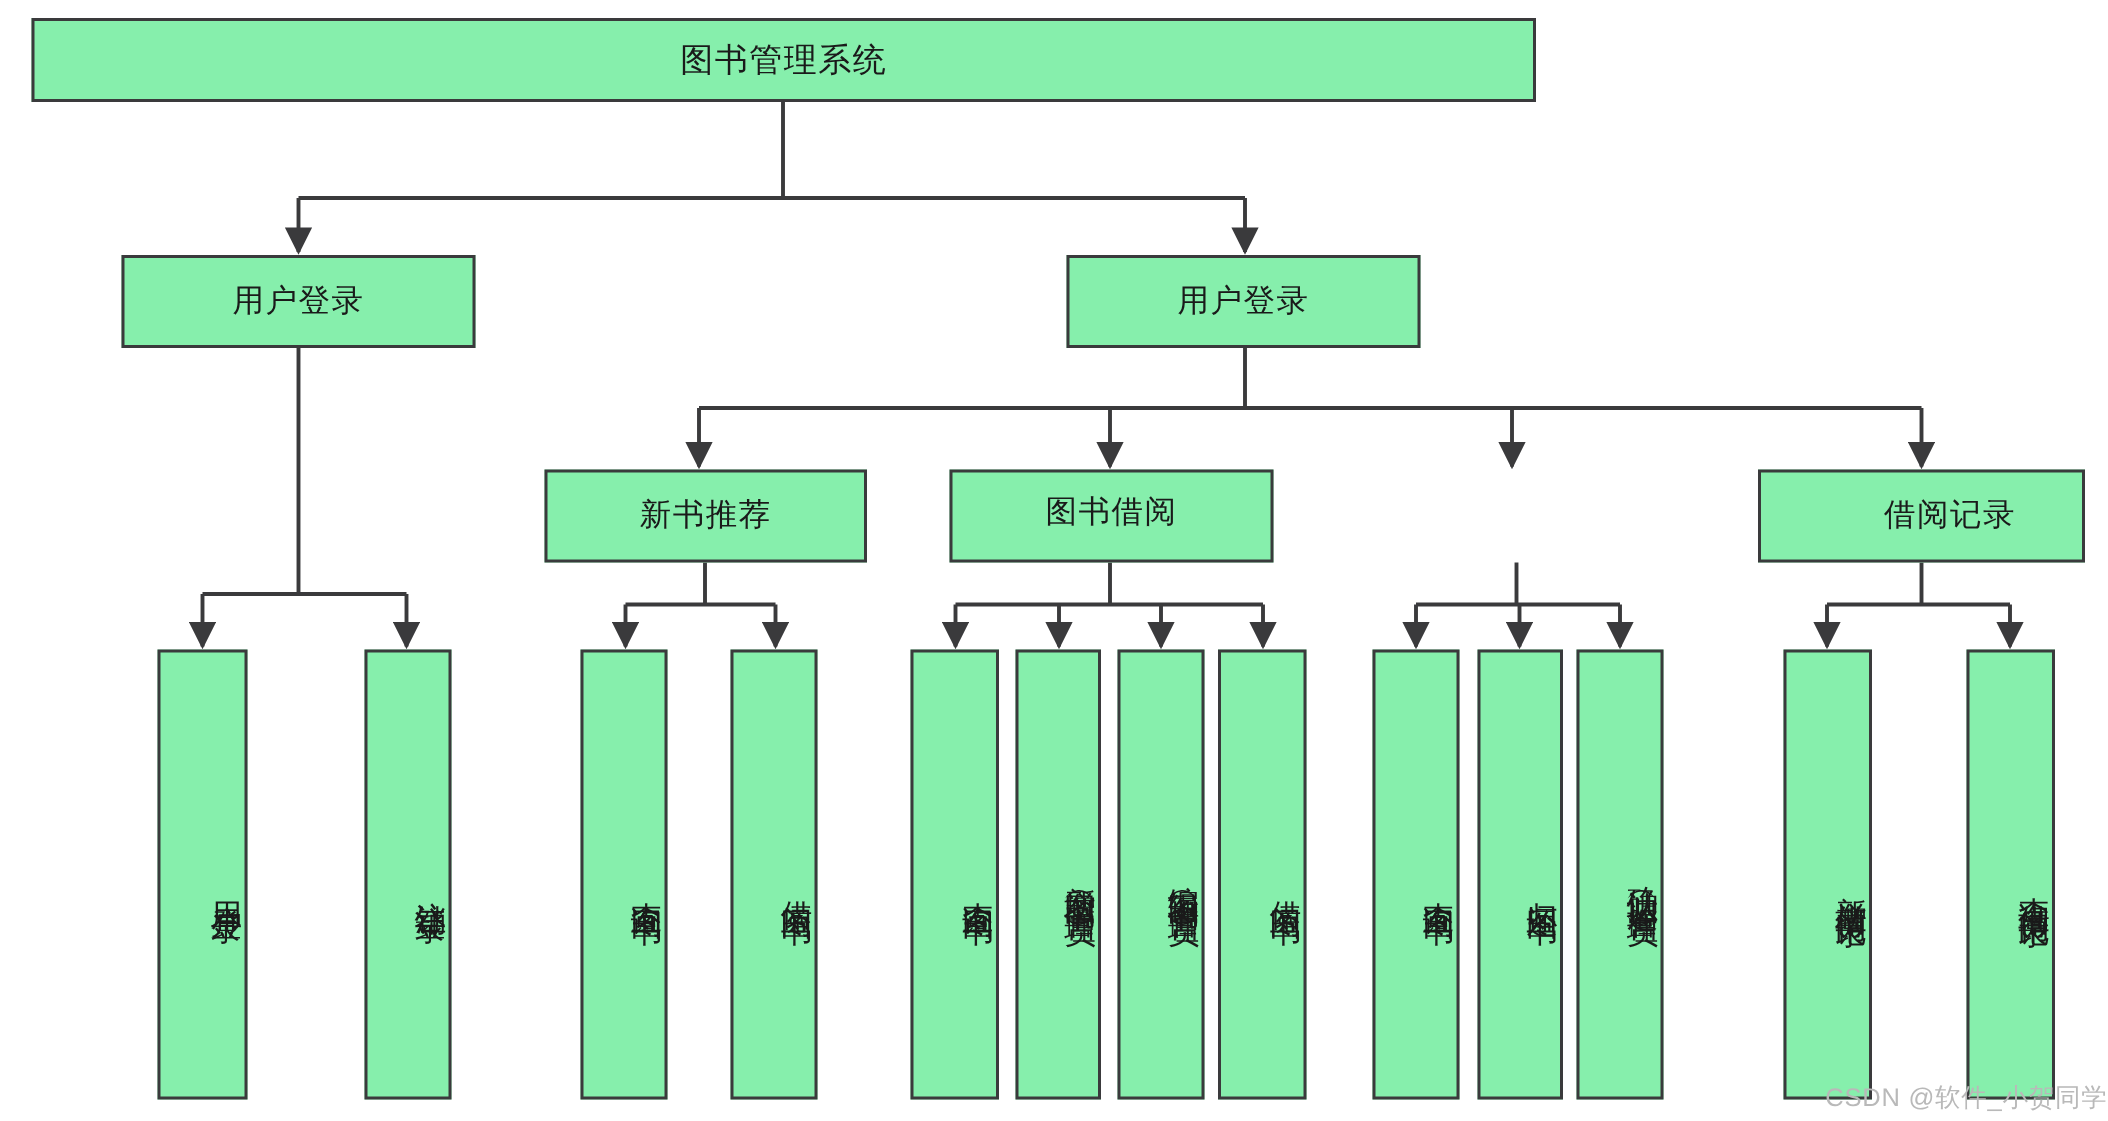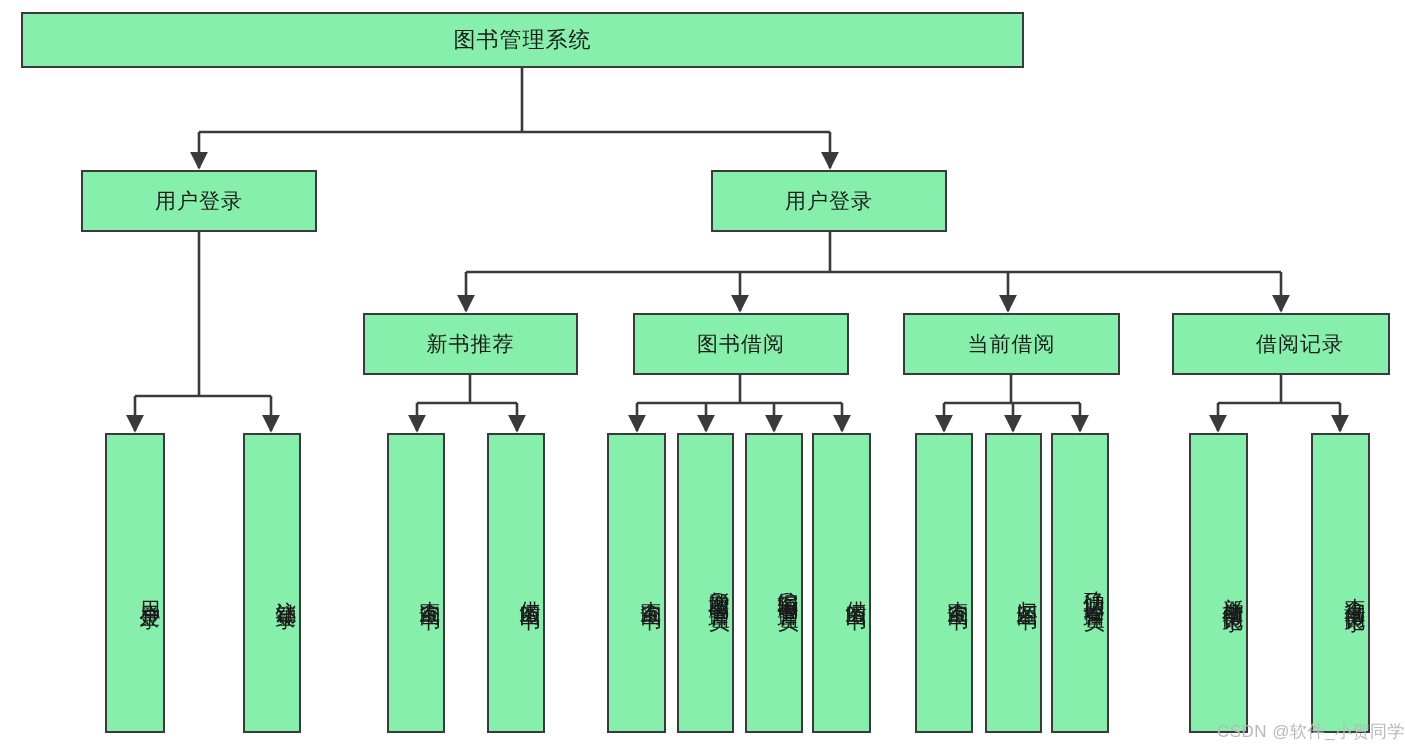--- a/index.html
+++ b/index.html
@@ -122,22 +122,21 @@
       <path d="M 1340 403 L 1340 431" marker-end="url(#arrow)"></path>
     </g>
   </svg>
 
   <div class="node root" id="node-root" style="left: 21px; top: 12px; width: 1003px; height: 56px;">图书管理系统</div>
 
   <div class="node" id="node-l2-0" style="left: 81px; top: 170px; width: 236px; height: 62px;">用户登录</div>
   <div class="node" id="node-l2-1" style="left: 711px; top: 170px; width: 236px; height: 62px;">用户登录</div>
 
   <div class="node" id="node-l3-0" style="left: 363px; top: 313px; width: 215px; height: 62px;">新书推荐</div>
-  <div class="node" id="node-l3-1" style="left: 633px; top: 313px; width: 216px; height: 62px;">图书借阅</div>
-  <div class="node" id="node-l3-2" style="left: 903px; top: 313px; width: 217px; height: 62px;">当前借阅</div>
+  <div class="node" id="node-l3-1" style="left: 633px; top: 313px; width: 216px; height: 62px; font-family: Liberation Mono, monospace;">图书借阅</div>
   <div class="node" id="node-l3-3" style="left: 1172px; top: 313px; width: 218px; height: 62px; padding-left: 38px;">借阅记录</div>
 
   <div class="node leaf" id="node-leaf-0" style="left: 105px; top: 433px; width: 60px; height: 300px;">用户登录</div>
   <div class="node leaf" id="node-leaf-1" style="left: 243px; top: 433px; width: 58px; height: 300px;">注销登录</div>
   <div class="node leaf" id="node-leaf-2" style="left: 387px; top: 433px; width: 58px; height: 300px;">查询图书</div>
   <div class="node leaf" id="node-leaf-3" style="left: 487px; top: 433px; width: 58px; height: 300px;">借阅图书</div>
   <div class="node leaf" id="node-leaf-4" style="left: 607px; top: 433px; width: 59px; height: 300px;">查询图书</div>
   <div class="node leaf tall-text" id="node-leaf-5" style="left: 677px; top: 433px; width: 57px; height: 300px;">新增图书（管理员）</div>
   <div class="node leaf tall-text" id="node-leaf-6" style="left: 745px; top: 433px; width: 58px; height: 300px;">编辑图书（管理员）</div>
   <div class="node leaf" id="node-leaf-7" style="left: 812px; top: 433px; width: 59px; height: 300px;">借阅图书</div>

